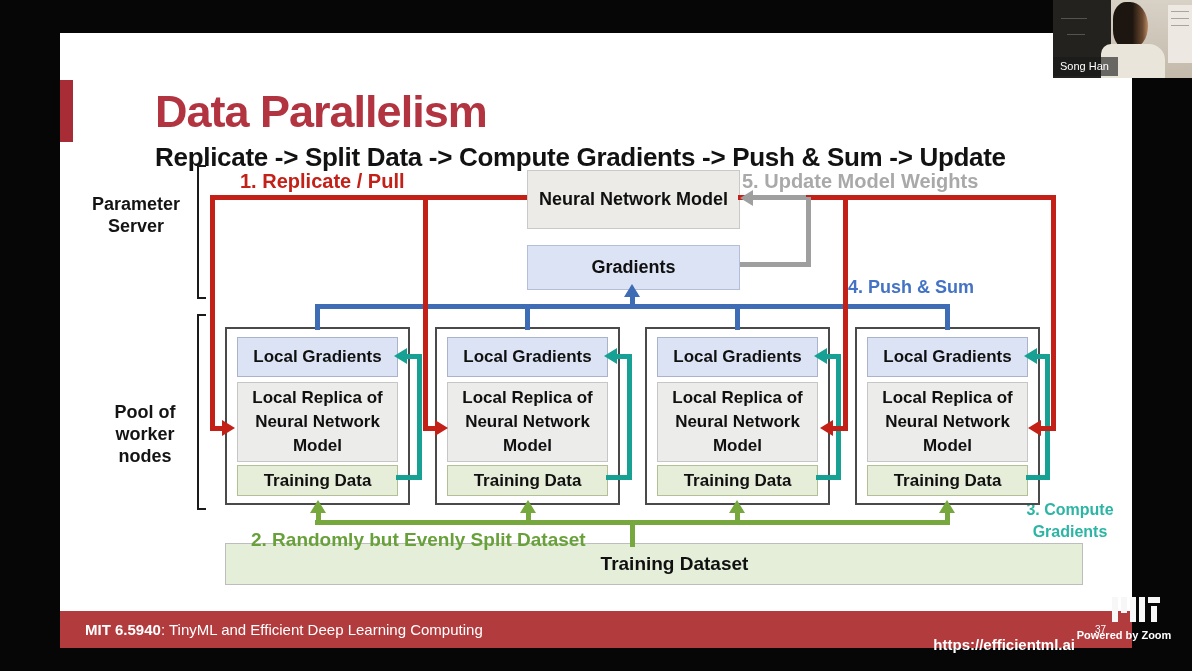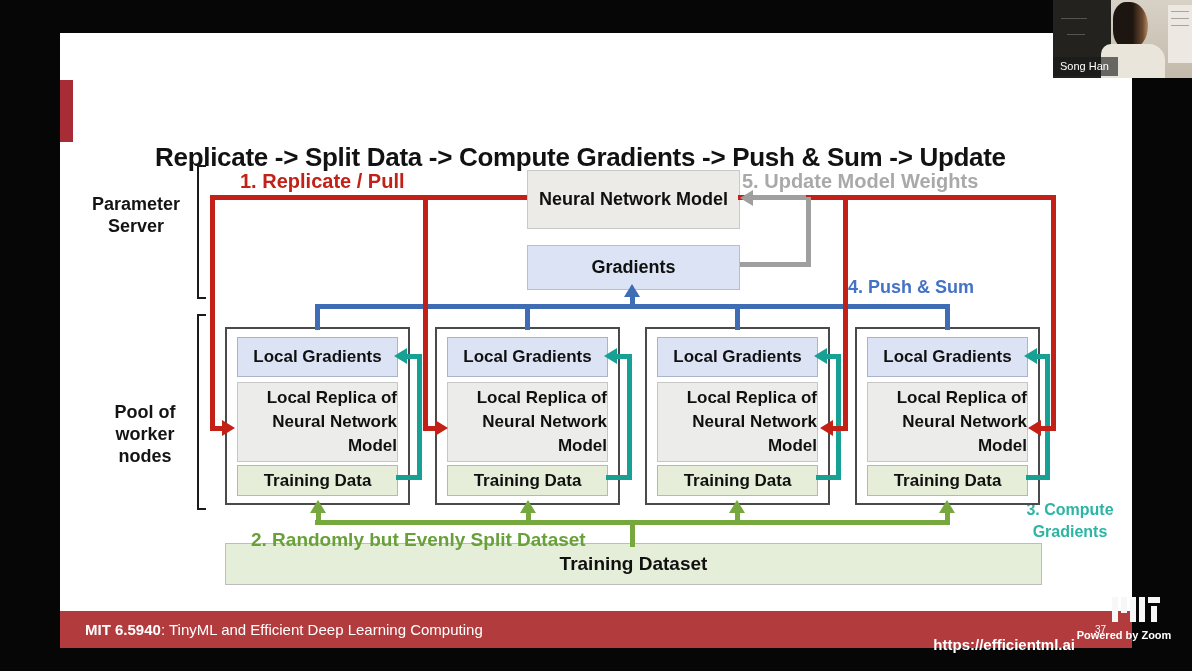--- a/index.html
+++ b/index.html
@@ -24,23 +24,23 @@
   .sidelabel{position:absolute;font-size:18px;font-weight:bold;color:#141414;text-align:center;line-height:22px;}
   .steplabel{position:absolute;font-size:20px;font-weight:bold;white-space:nowrap;}
   .box{position:absolute;display:flex;align-items:center;justify-content:center;
        font-weight:bold;color:#101010;text-align:center;z-index:2;}
   .nnm{left:527px;top:170px;width:211px;height:57px;background:#edebe7;border:1px solid #c9c9c9;font-size:18px;}
   .grad{left:527px;top:245px;width:211px;height:43px;background:#dbe3f4;border:1px solid #b3bfd9;font-size:18px;}
   .worker{position:absolute;top:327px;width:185px;height:178px;background:#fff;border:2px solid #4a4a4a;z-index:2;box-sizing:border-box;}
   .wbox{position:absolute;left:10px;width:159px;display:flex;align-items:center;justify-content:center;
         font-weight:bold;font-size:17px;color:#101010;text-align:center;border:1px solid #c6c6c6;}
   .wlg{top:8px;height:38px;background:#dbe3f4;border-color:#a9b4cc;}
-  .wlr{top:53px;height:78px;background:#ececea;border-color:#c6c6c6;line-height:24px;text-align:right;}
+  .wlr{top:53px;height:78px;background:#ececea;border-color:#c6c6c6;line-height:24px;}
   .wtd{top:136px;height:29px;background:#e6eeda;border-color:#b3c096;}
-  .dataset{left:225px;top:543px;width:815px;height:40px;background:#e4eed9;border:1px solid #bdbdbd;font-size:19px;z-index:1;}
+  .dataset{left:225px;top:543px;width:815px;height:40px;background:#e4eed9;border:1px solid #bdbdbd;font-size:19px;z-index:1;padding-left:41px;}
   .footer{position:absolute;left:60px;top:611px;width:1072px;height:37px;background:#b23b3d;z-index:3;
           display:flex;align-items:center;color:#fff;font-size:15px;}
   .footer .course{position:absolute;left:25px;white-space:nowrap;}
   .footer .url{position:absolute;right:57px;font-weight:bold;white-space:nowrap;margin-top:29px;}
   .footer .pg{position:absolute;right:26px;font-size:10px;}
   .webcam{position:absolute;left:1053px;top:0;width:139px;height:78px;background:#24221f;overflow:hidden;z-index:10;}
   .cam-wall{position:absolute;left:58px;top:0;width:81px;height:78px;background:linear-gradient(180deg,#d8d1c6,#c3baab);}
   .cam-board{position:absolute;left:115px;top:5px;width:24px;height:58px;background:#ede8e1;}
   .cam-board i{display:block;height:1px;background:#a9a49c;margin:6px 3px 0 3px;}
   .cam-chalk{position:absolute;width:26px;height:1px;background:#55534e;}
@@ -51,20 +51,21 @@
   .mit i{position:absolute;background:#f7f7f7;}
   .powered{position:absolute;left:1056px;top:629px;width:136px;text-align:center;color:#fff;font-size:11px;font-weight:bold;z-index:11;}
 </style>
 </head>
 <body>
 
 <div class="stage">
 
   <div class="slide">
     <div class="accent"></div>
+    <div class="title">Data Parallelism</div>
     <div class="subtitle">Replicate -&gt; Split Data -&gt; Compute Gradients -&gt; Push &amp; Sum -&gt; Update</div>
   </div>
 
   <div class="sidelabel" style="left:80px;top:193px;width:112px;">Parameter Server</div>
   <div class="sidelabel" style="left:95px;top:401px;width:100px;">Pool of worker nodes</div>
 
   <div class="ln c-blk z2" style="left:197px;top:165px;width:2px;height:134px;"></div>
   <div class="ln c-blk z2" style="left:197px;top:165px;width:9px;height:2px;"></div>
   <div class="ln c-blk z2" style="left:197px;top:297px;width:9px;height:2px;"></div>
   <div class="ln c-blk z2" style="left:197px;top:314px;width:2px;height:196px;"></div>

